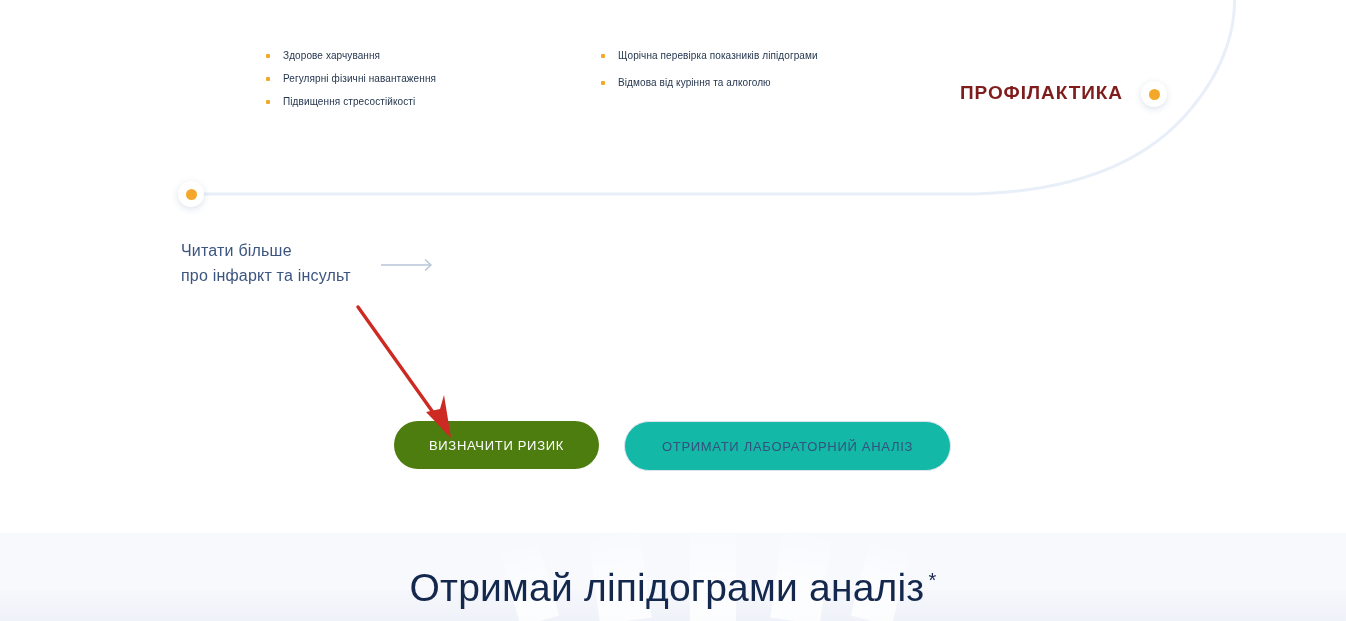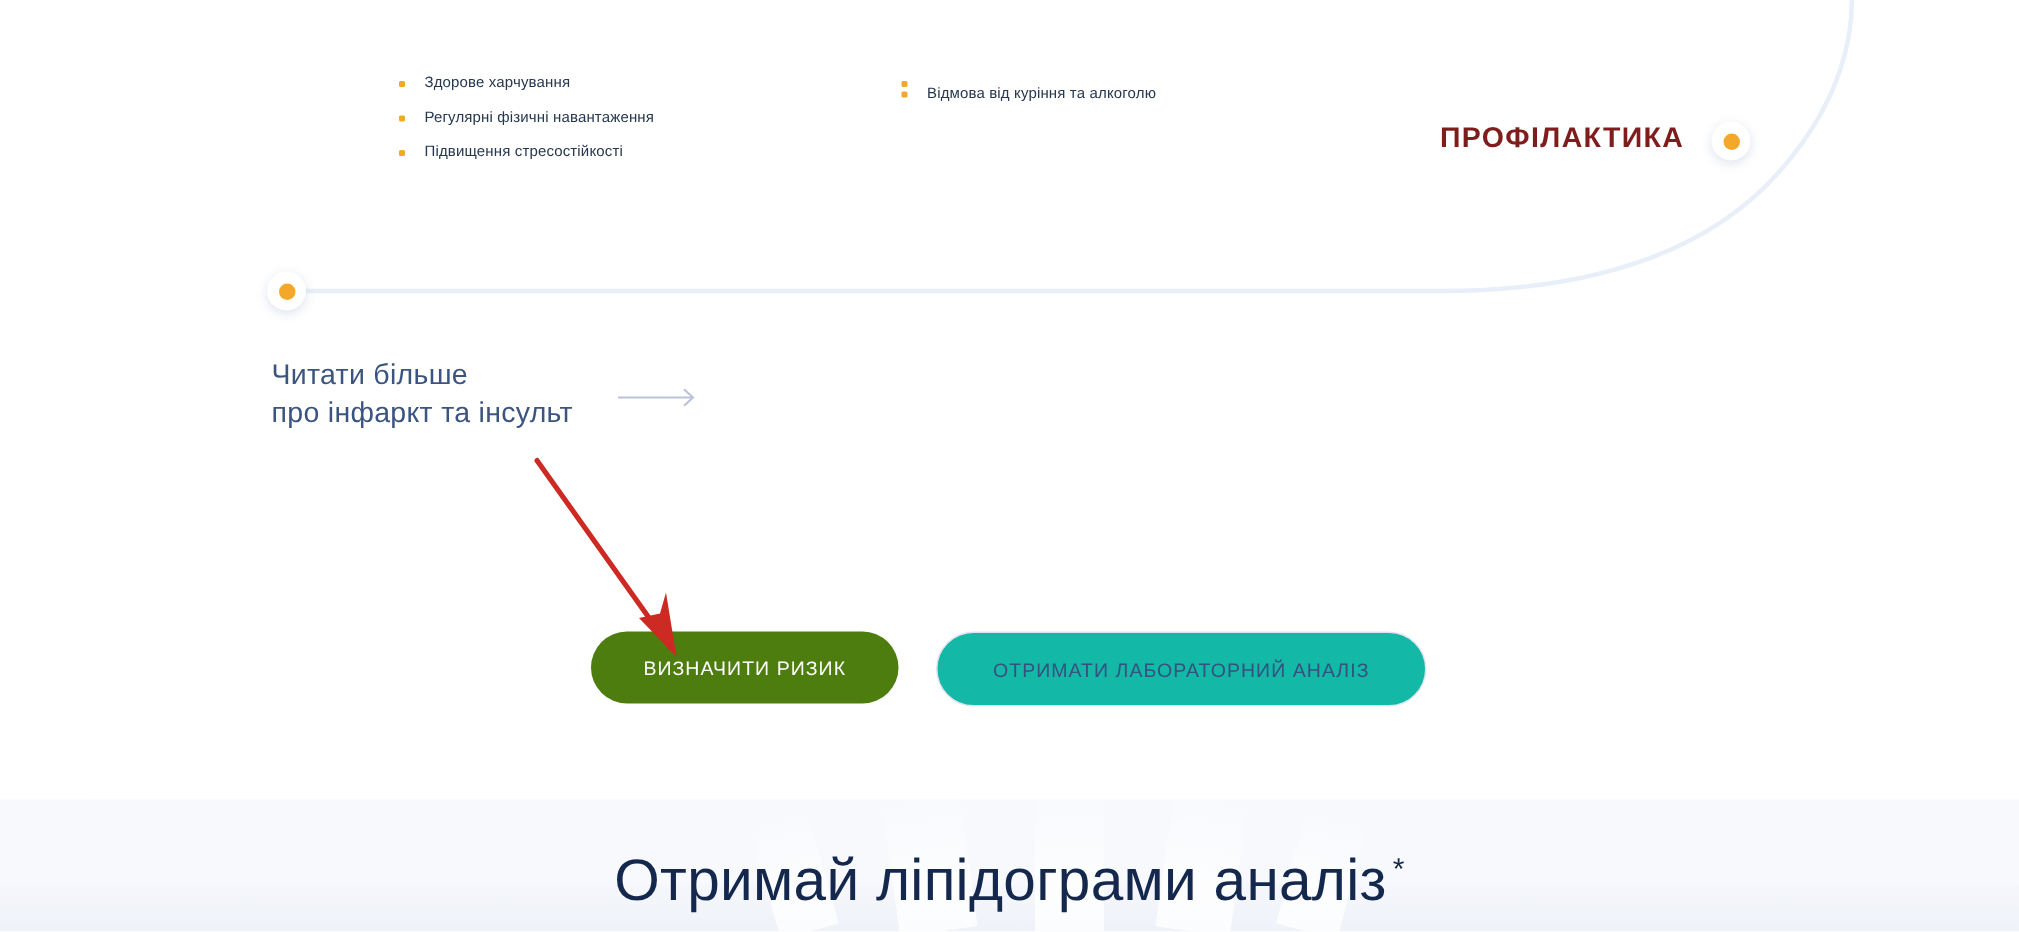--- a/index.html
+++ b/index.html
@@ -141,21 +141,21 @@
   #read-more {
     position: absolute;
     left: 181px;
     top: 238px;
     display: flex;
     align-items: center;
     gap: 30px;
     cursor: pointer;
   }
   #read-more .rm-text {
-    font-size: 19px;
+    font-size: 16px;
     line-height: 25px;
     color: #3c5580;
     white-space: pre-line;
     letter-spacing: .2px;
   }
   #read-more .rm-arrow {
     margin-top: 3px;
     flex: none;
   }
 
@@ -259,20 +259,21 @@
     </div>
     <div class="bullet-item">
       <span class="bullet-dot"></span>
       <span>Підвищення стресостійкості</span>
     </div>
   </div>
 
   <div class="bullets" id="bullets-right">
     <div class="bullet-item" style="margin-bottom:7px;">
       <span class="bullet-dot"></span>
+      <span>Щорічна перевірка показників ліпідограми</span>
     </div>
     <div class="bullet-item">
       <span class="bullet-dot"></span>
       <span>Відмова від куріння та алкоголю</span>
     </div>
   </div>
 
   <div id="read-more">
     <div class="rm-text">Читати більше
 про інфаркт та інсульт</div>

